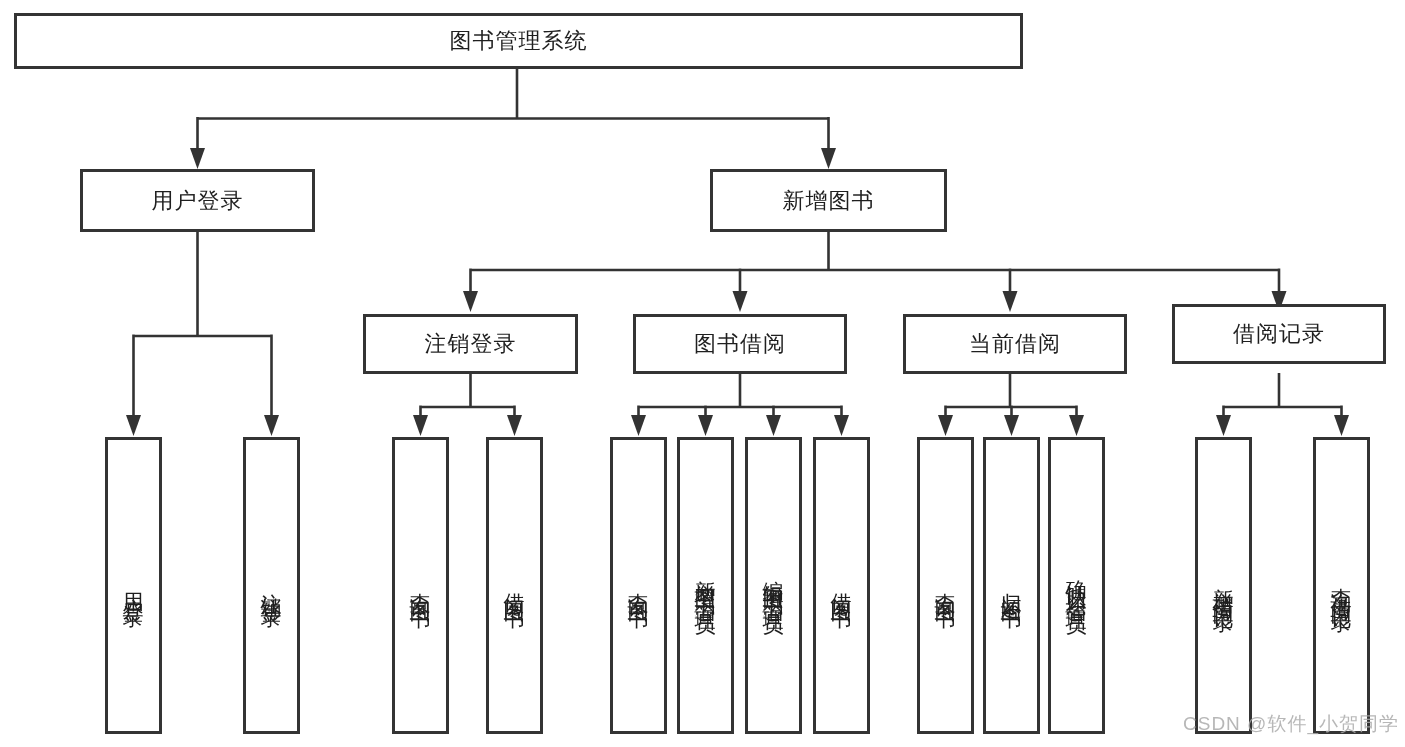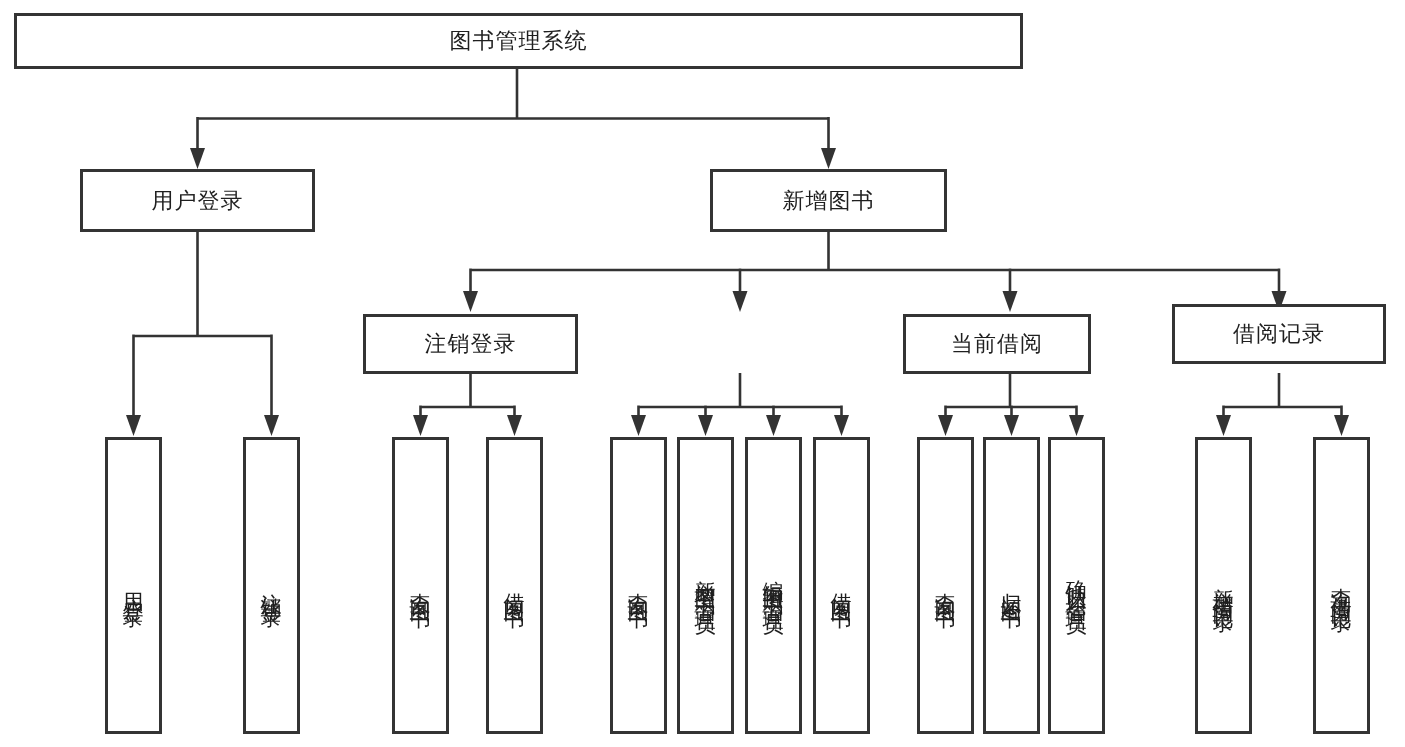--- a/index.html
+++ b/index.html
@@ -114,21 +114,22 @@
       <polygon points="1341.5,436 1334,415 1349,415" stroke="none"></polygon>
     </g>
   </svg>
 
   <div class="box" style="left:14px; top:13px; width:1009px; height:56px;">图书管理系统</div>
 
   <div class="box" style="left:80px; top:169px; width:235px; height:63px;">用户登录</div>
   <div class="box" style="left:710px; top:169px; width:237px; height:63px;">新增图书</div>
 
   <div class="box" style="left:363px; top:314px; width:215px; height:60px;">注销登录</div>
-  <div class="box" style="left:903px; top:314px; width:188px; height:60px;">当前借阅</div>
+  <div class="box" style="left:633px; top:314px; width:214px; height:60px;">图书借阅</div>
+  <div class="box" style="left:903px; top:314px; width:224px; height:60px;">当前借阅</div>
   <div class="box" style="left:1172px; top:304px; width:214px; height:60px;">借阅记录</div>
 
   <div class="vbox" style="left:105px;">
     <span>用户登录</span>
   </div>
   <div class="vbox" style="left:243px;">
     <span>注销登录</span>
   </div>
 
   <div class="vbox" style="left:392px;">
@@ -161,14 +162,15 @@
     <span>确认归还（管理员）</span>
   </div>
 
   <div class="vbox" style="left:1195px;">
     <span>新增借阅记录</span>
   </div>
   <div class="vbox" style="left:1313px;">
     <span>查询借阅记录</span>
   </div>
 
+  <div class="watermark">CSDN @软件_小贺同学</div>
 
 </div>
 
 </body></html>

